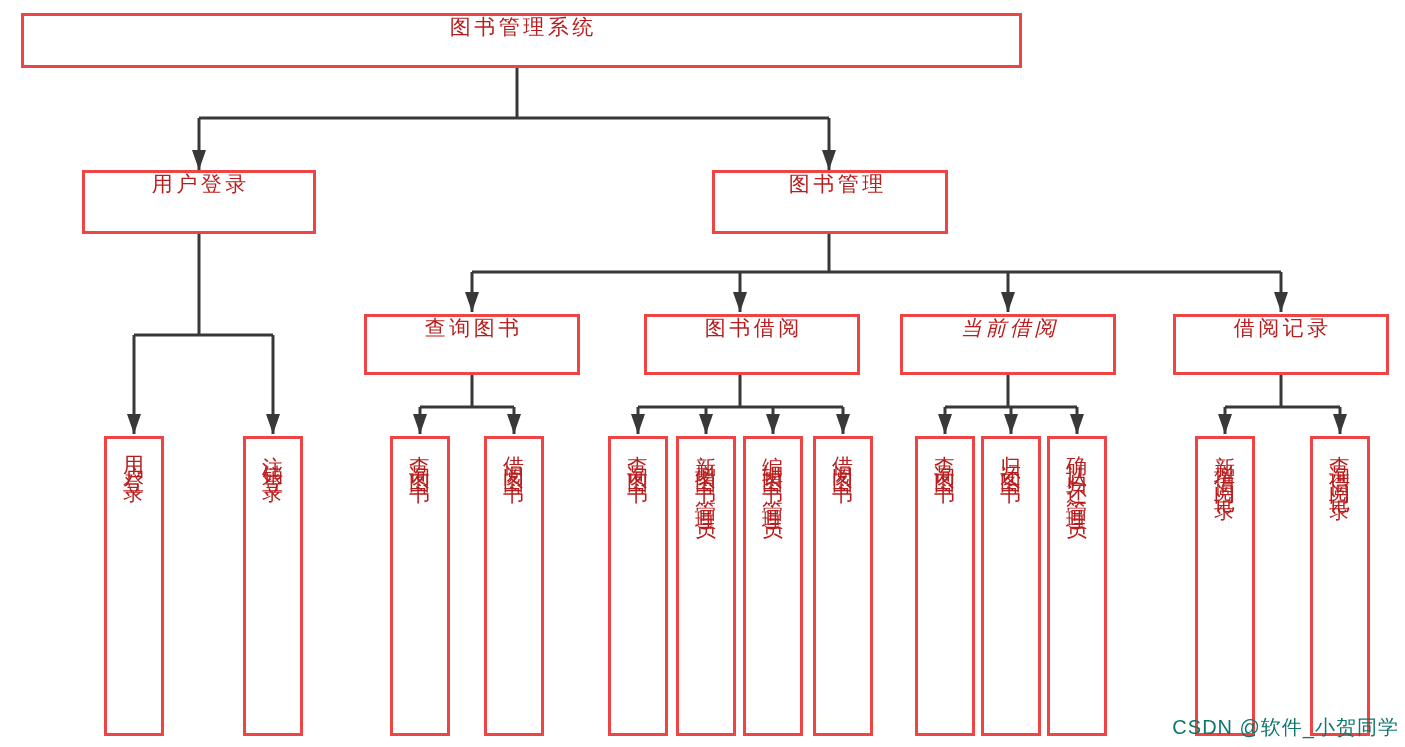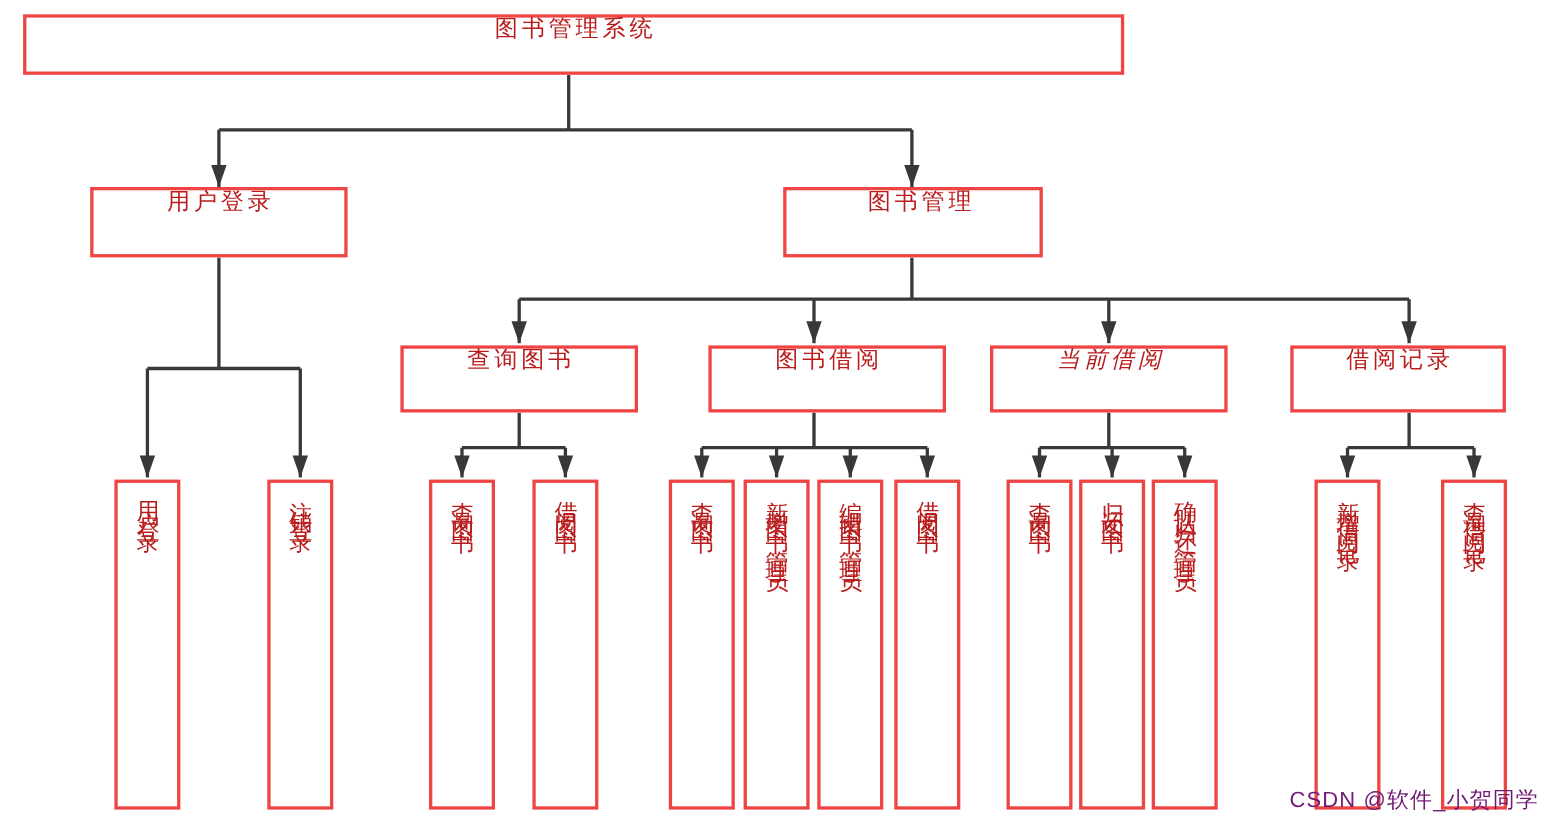--- a/index.html
+++ b/index.html
@@ -34,21 +34,21 @@
     letter-spacing: 9px;
     white-space: nowrap;
     line-height: 1;
   }
   .watermark {
     position: absolute;
     right: 6px;
     top: 714px;
     font-size: 20px;
     letter-spacing: 1px;
-    color: #701a75;
+    color: #0f766e;
     white-space: nowrap;
   }
 </style>
 </head>
 <body>
 
 <div class="canvas">
 
   <svg class="connectors" width="1405" height="747" viewBox="0 0 1405 747">
     <defs>
@@ -106,21 +106,21 @@
 
   <div class="box h" style="left:364px; top:314px; width:216px; height:61px;">
     <span>查询图书</span>
   </div>
   <div class="box h" style="left:632px; top:314px; width:216px; height:61px;margin-left:12px;">
     <span>图书借阅</span>
   </div>
   <div class="box h" style="left:900px; top:314px; width:216px; height:61px;font-style:italic;">
     <span>当前借阅</span>
   </div>
-  <div class="box h" style="left:1173px; top:314px; width:196px; height:61px;">
+  <div class="box h" style="left:1173px; top:314px; width:216px; height:61px;">
     <span>借阅记录</span>
   </div>
 
   <div class="box v" style="left:104px; top:436px; width:60px; height:300px;">
     <span>用户登录</span>
   </div>
   <div class="box v" style="left:243px; top:436px; width:60px; height:300px;">
     <span>注销登录</span>
   </div>
 

